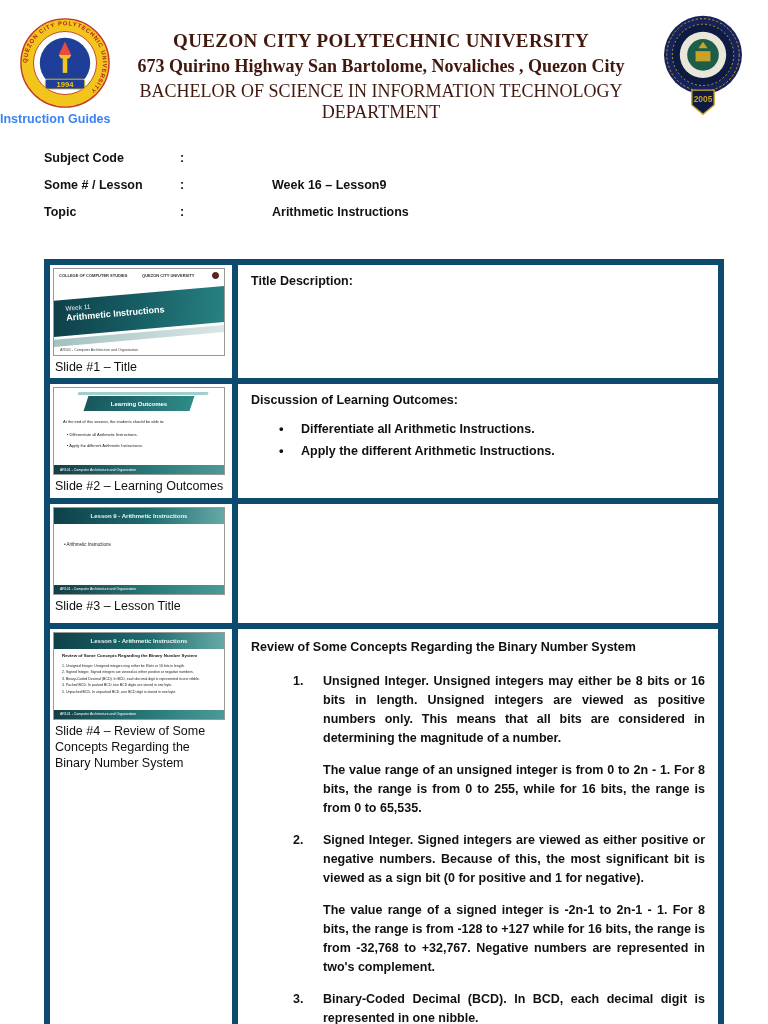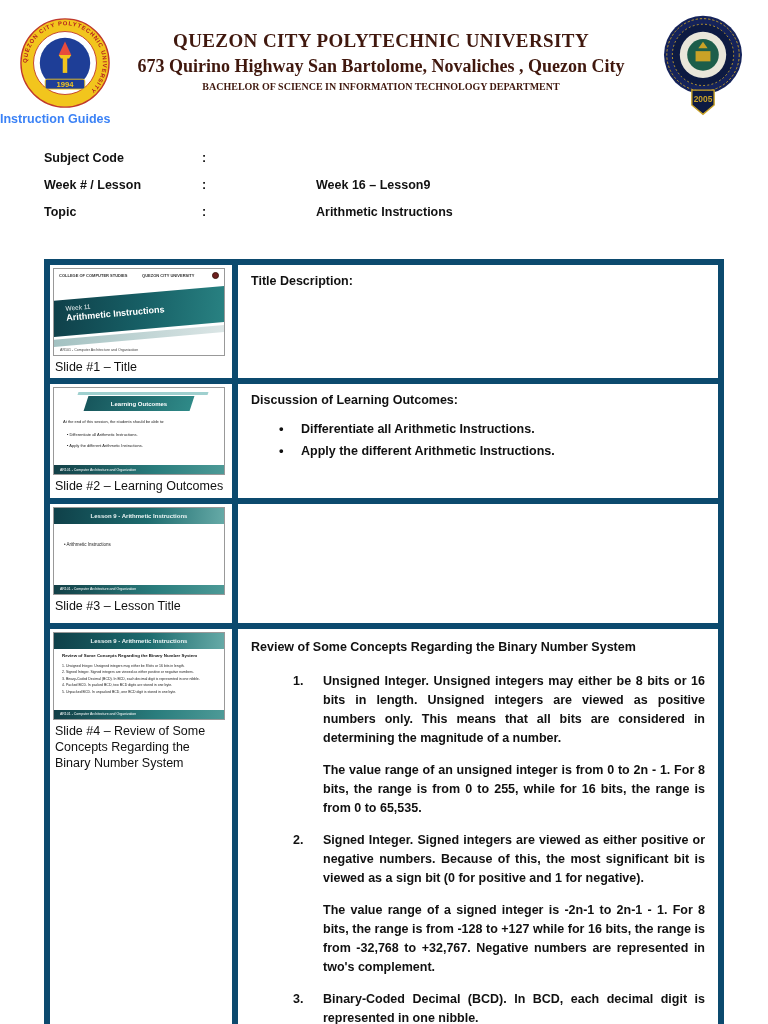--- a/index.html
+++ b/index.html
@@ -9,28 +9,28 @@
 
   
   .doc-header { position:absolute; top:14px; left:0; width:100%; height:104px; }
   .seal-left  { position:absolute; left:20px;  top:4px; width:90px;  height:90px; }
   .seal-right { position:absolute; right:14px; top:0;   width:102px; height:104px; }
   .seal-left svg, .seal-right svg { width:100%; height:100%; display:block; }
   .header-text { position:absolute; left:122px; right:128px; top:16px; text-align:center;
                  font-family:"Liberation Serif", serif; color:#40180e; }
   .univ { font-size:19px; font-weight:bold; letter-spacing:.4px; }
   .addr { font-size:18px; font-weight:bold; margin-top:4px; }
-  .dept { font-size:10px; font-weight:bold; margin-top:4px; }
+  .dept { font-size:18px; font-weight:normal; margin-top:4px; }
   .doc-title { position:absolute; top:112px; left:0; width:100%; text-align:left;
                font-size:12.5px; font-weight:bold; color:#3b82f6; }
 
   
   .meta { position:absolute; top:151px; left:44px; width:600px; }
   .meta-row { display:grid; grid-template-columns:136px 92px 1fr; font-size:12.5px;
-              font-weight:bold; margin-bottom:13px;gap:22px; }
+              font-weight:bold; margin-bottom:13px; }
 
   
   .ig-table { position:absolute; top:259px; left:44px; width:680px;
               border-collapse:collapse; table-layout:fixed; }
   .ig-table td { border:6px solid #0c4a6e; vertical-align:top; background:#fff; }
   .cell-left { width:188px; padding:3px; }
   .cell-right { padding:9px 13px; }
   tr.r1 { height:116px; } tr.r2 { height:115px; } tr.r3 { height:125px; }
 
   .thumb-caption { font-size:12.5px; font-weight:normal; padding:3px 2px 0 2px; line-height:1.3; }
@@ -144,21 +144,21 @@
   </div>
 
   <div class="doc-title">Instruction Guides</div>
 
   <div class="meta">
     <div class="meta-row">
       <span>Subject Code</span>
       <span>:</span>
     </div>
     <div class="meta-row">
-      <span>Week # / Lesson</span>
+      <span>Some # / Lesson</span>
       <span>:</span>
       <span>Week 16 – Lesson9</span>
     </div>
     <div class="meta-row">
       <span>Topic</span>
       <span>:</span>
       <span>Arithmetic Instructions</span>
     </div>
   </div>
 

